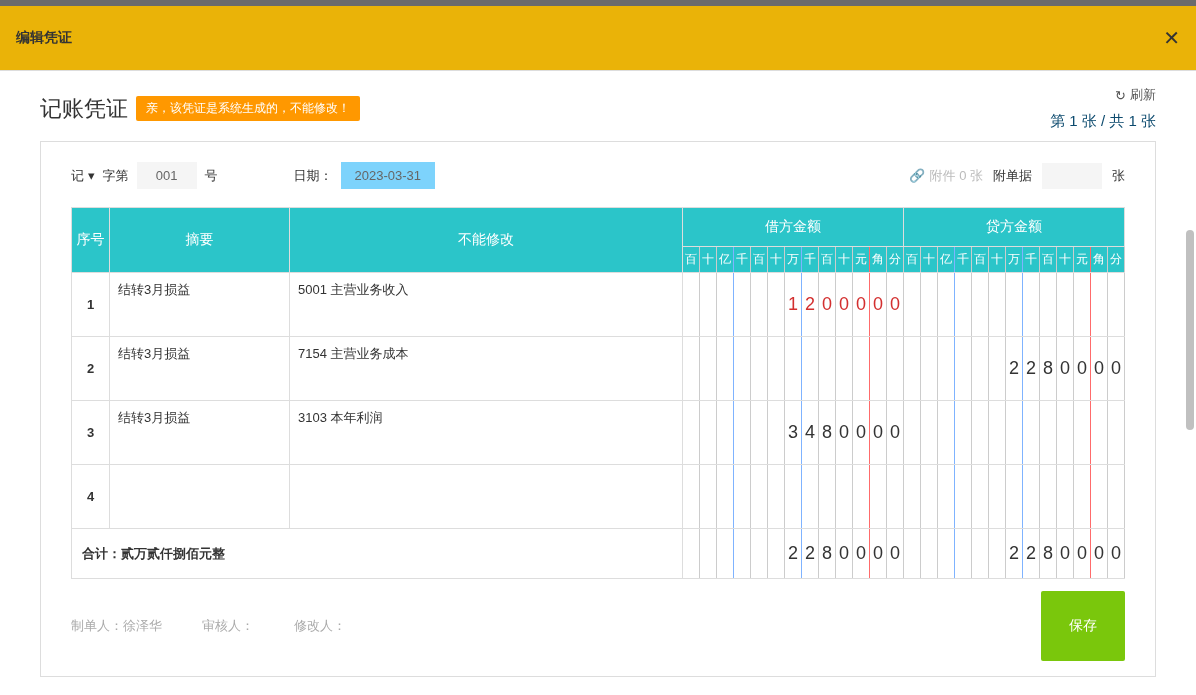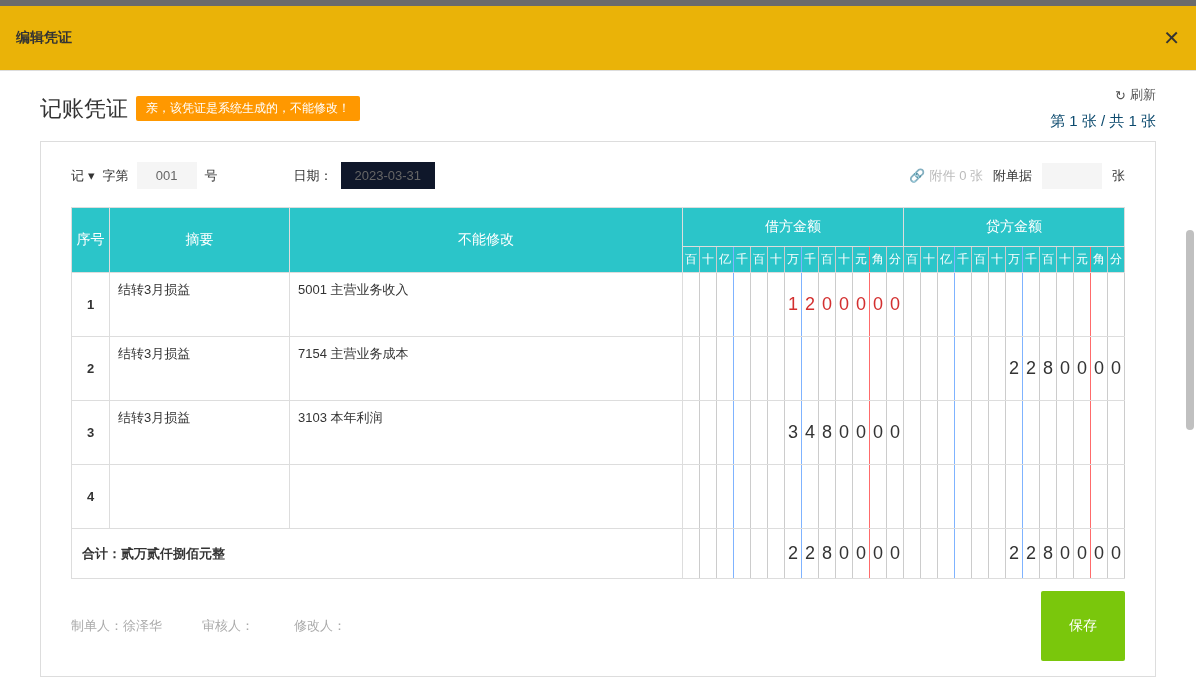--- a/index.html
+++ b/index.html
@@ -15,21 +15,21 @@
     .voucher-title { font-size: 22px; font-weight: normal; color: #333; }
     .warning-badge { background: #ff9800; color: #fff; padding: 4px 10px; font-size: 12px; border-radius: 2px; }
     .right-top { text-align: right; }
     .refresh { color: #555; font-size: 13px; cursor: pointer; display: inline-flex; align-items: center; gap: 4px; }
     .page-info { color: #0c4a6e; font-size: 15px; margin-top: 8px; }
     .card { border: 1px solid #ddd; margin-top: 10px; padding: 20px 30px 15px 30px; }
     .form-row { display: flex; align-items: center; gap: 10px; margin-bottom: 18px; }
     .form-left { display: flex; align-items: center; gap: 8px; flex: 1; }
     .form-right { display: flex; align-items: center; gap: 10px; }
     .dropdown { display: inline-flex; align-items: center; gap: 4px; cursor: pointer; }
-    .input-like { background: #0f172a; padding: 6px 14px; border: none; font-size: 13px; color: #666; }
+    .input-like { background: #7dd3fc; padding: 6px 14px; border: none; font-size: 13px; color: #666; }
     .num-input { background: #f5f5f5; padding: 6px 14px; text-align: center; width: 60px; color: #666; }
     .attach-link { color: #bbb; font-size: 13px; cursor: pointer; display: inline-flex; align-items: center; gap: 4px; }
     .small-input { background: #f5f5f5; width: 60px; height: 26px; }
     table.voucher { width: 100%; border-collapse: collapse; table-layout: fixed; }
     table.voucher th, table.voucher td { border: 1px solid #ddd; }
     thead th { background: #2bc5c9; color: #fff; font-weight: normal; padding: 6px 2px; font-size: 13px; }
     thead tr:first-child th { padding: 10px 4px; font-size: 14px; }
     .digit-cell { width: 18px; text-align: center; font-size: 12px; padding: 4px 0; }
     tbody td { height: 64px; vertical-align: top; padding: 8px; font-size: 13px; }
     tbody td.rownum { text-align: center; vertical-align: middle; font-weight: bold; }

